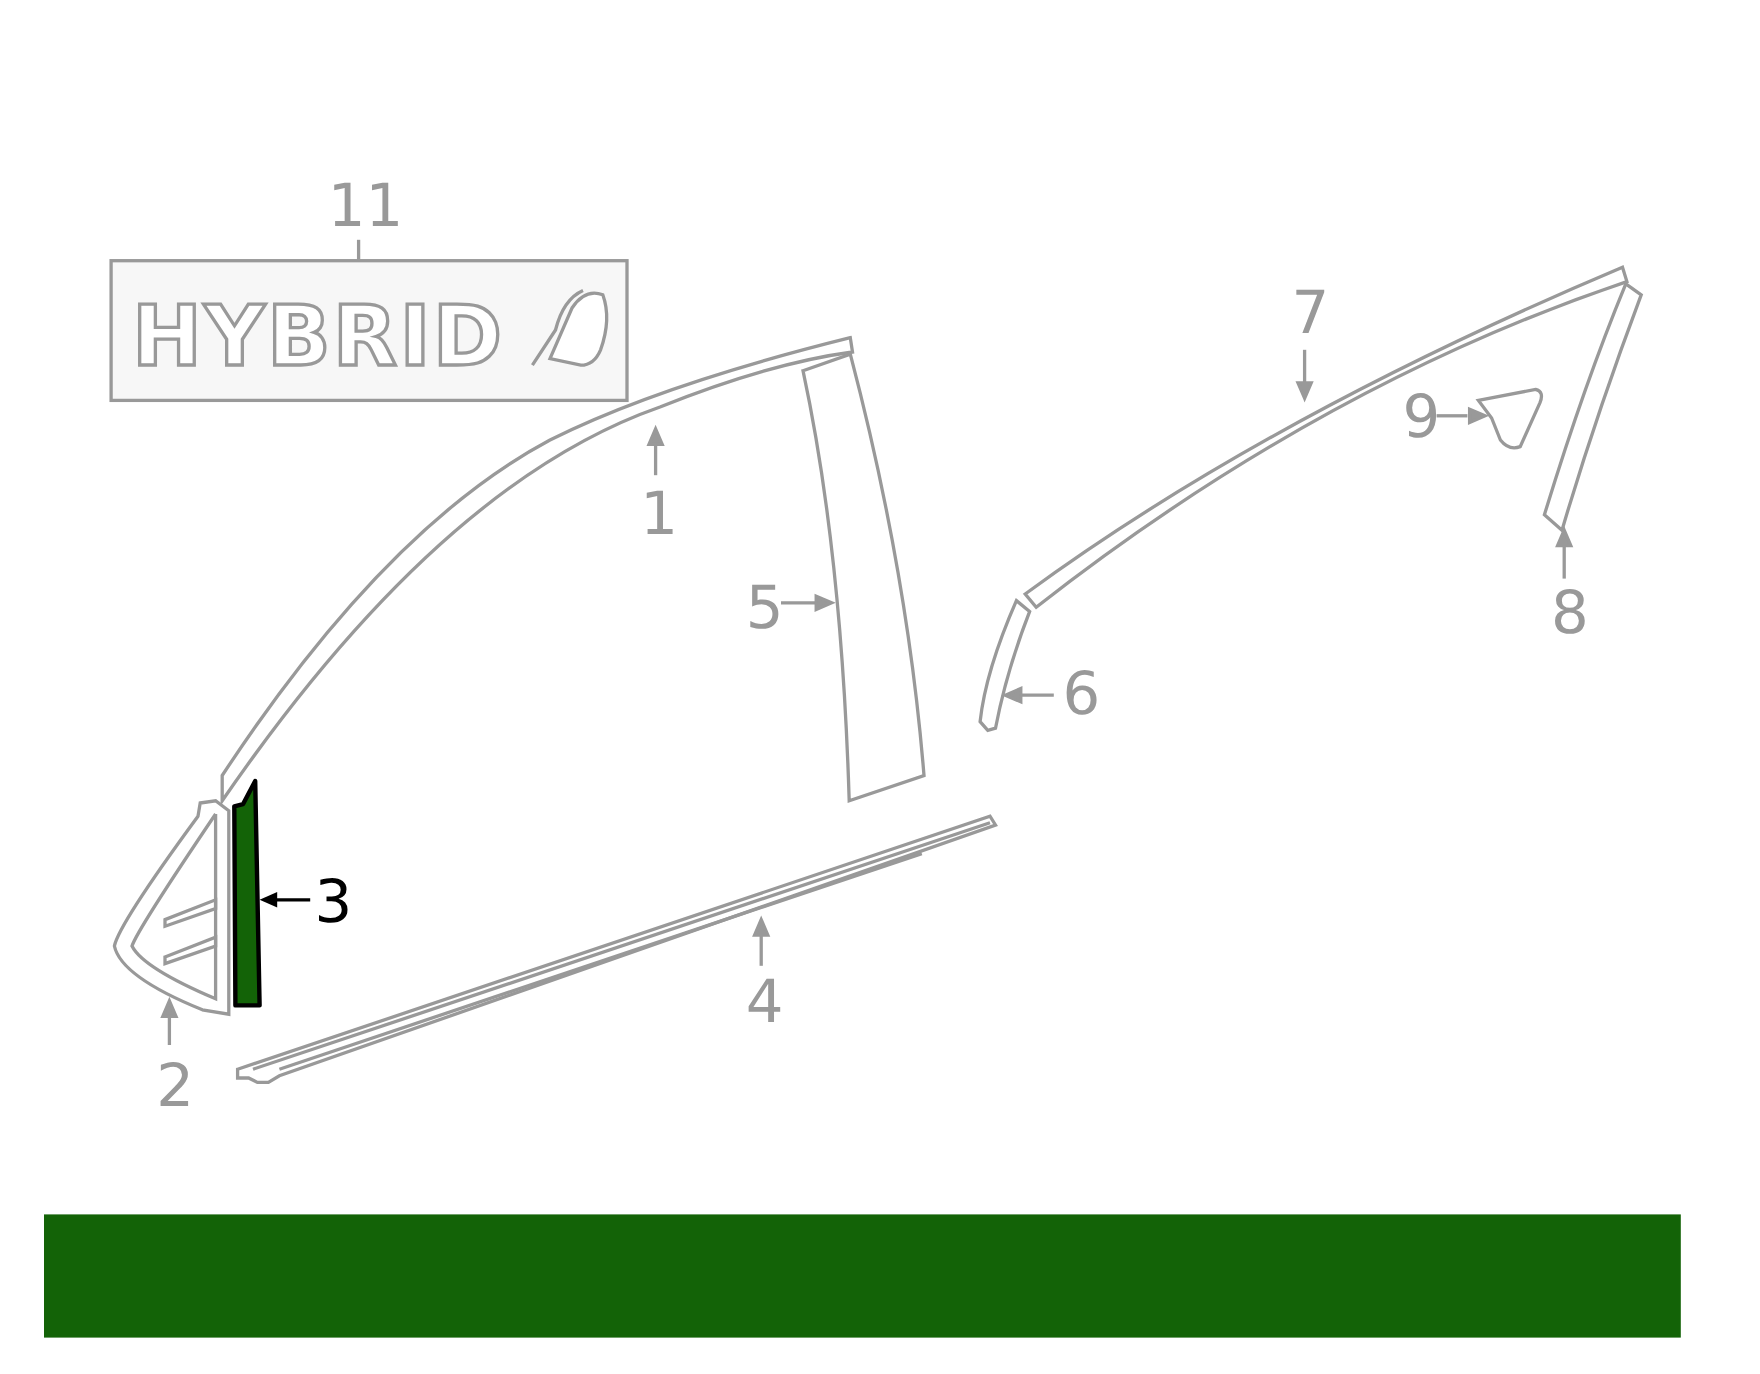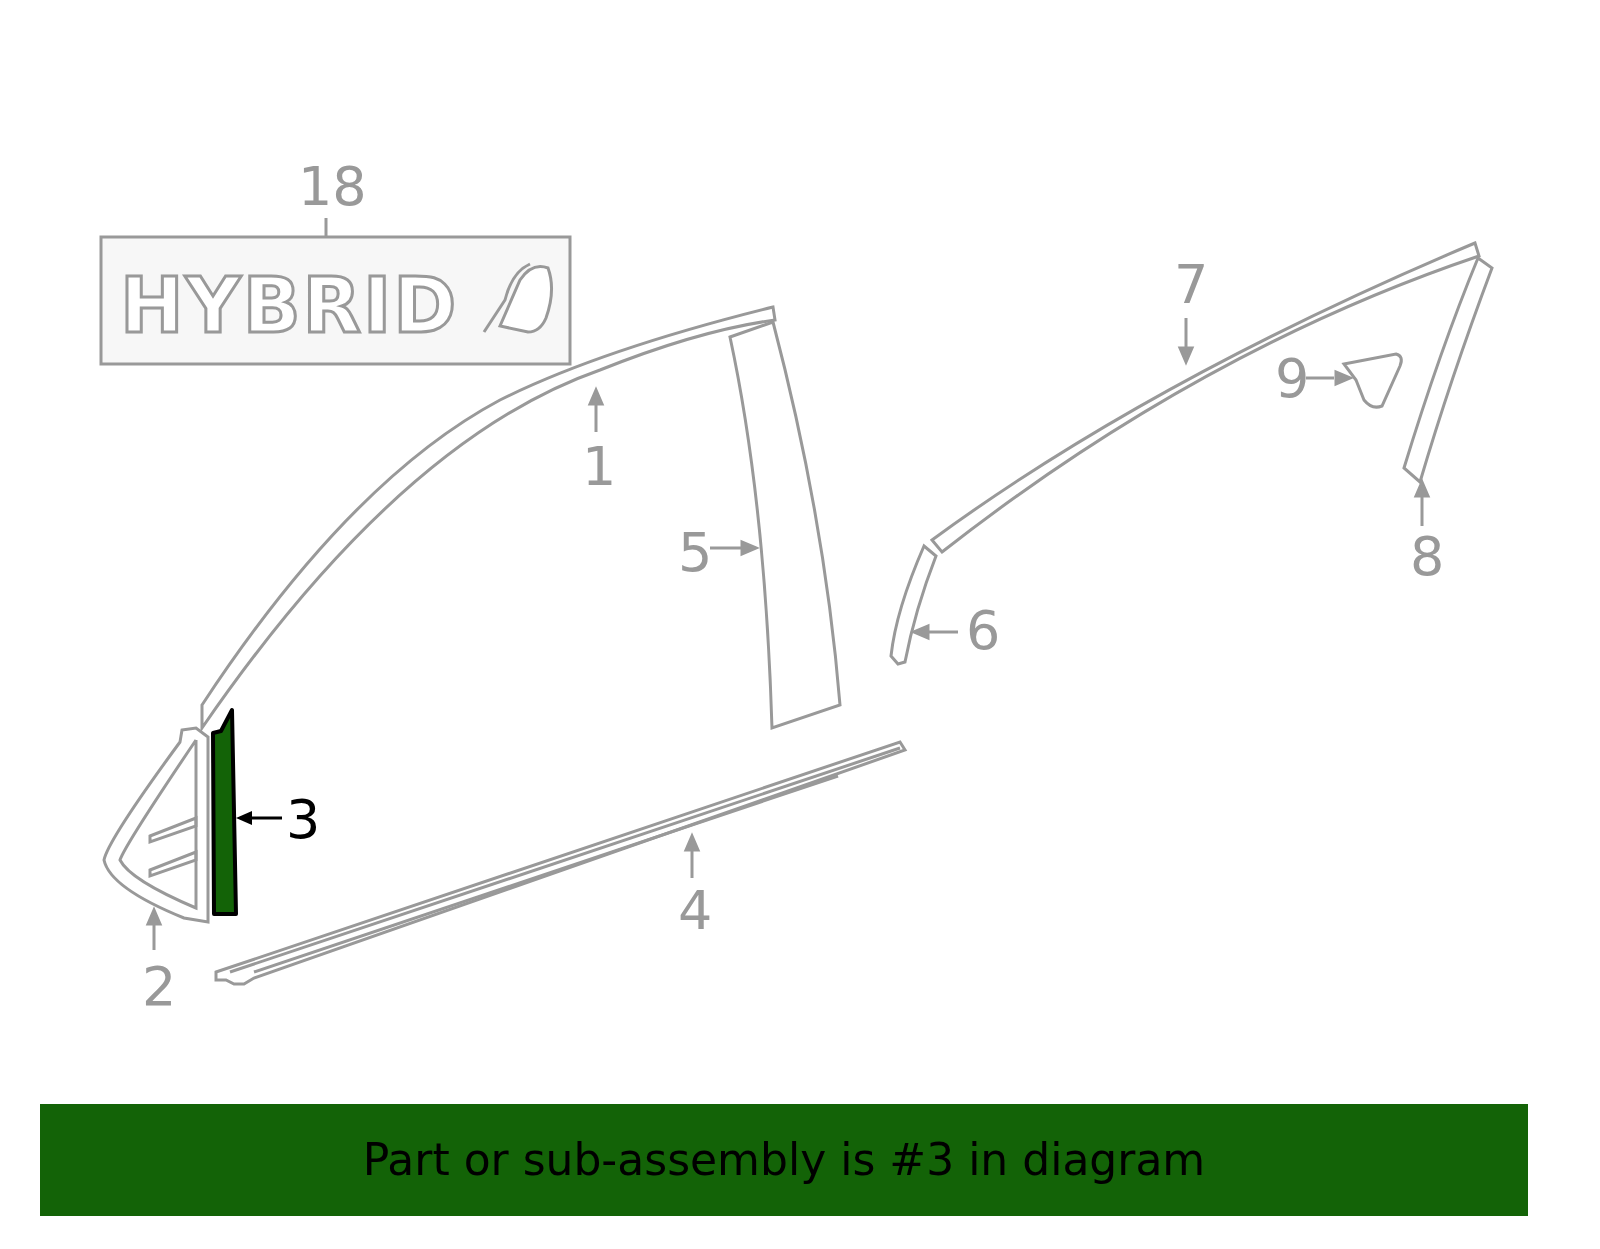--- a/index.html
+++ b/index.html
@@ -90,17 +90,16 @@
 
 <span class="callout" style="left:582px;top:440px;">1</span>
 <span class="callout" style="left:142px;top:960px;">2</span>
 <span class="callout active" style="left:286px;top:793px;">3</span>
 <span class="callout" style="left:678px;top:884px;">4</span>
 <span class="callout" style="left:678px;top:526px;">5</span>
 <span class="callout" style="left:966px;top:604px;">6</span>
 <span class="callout" style="left:1174px;top:258px;">7</span>
 <span class="callout" style="left:1410px;top:530px;">8</span>
 <span class="callout" style="left:1275px;top:352px;">9</span>
-<span class="callout" style="left:298px;top:160px;">18</span>
+<span class="callout" style="left:298px;top:160px;">11</span>
 
 <div id="banner">
-  <div class="line">Part or sub-assembly is #3 in diagram</div>
 </div>
 
 </body></html>

